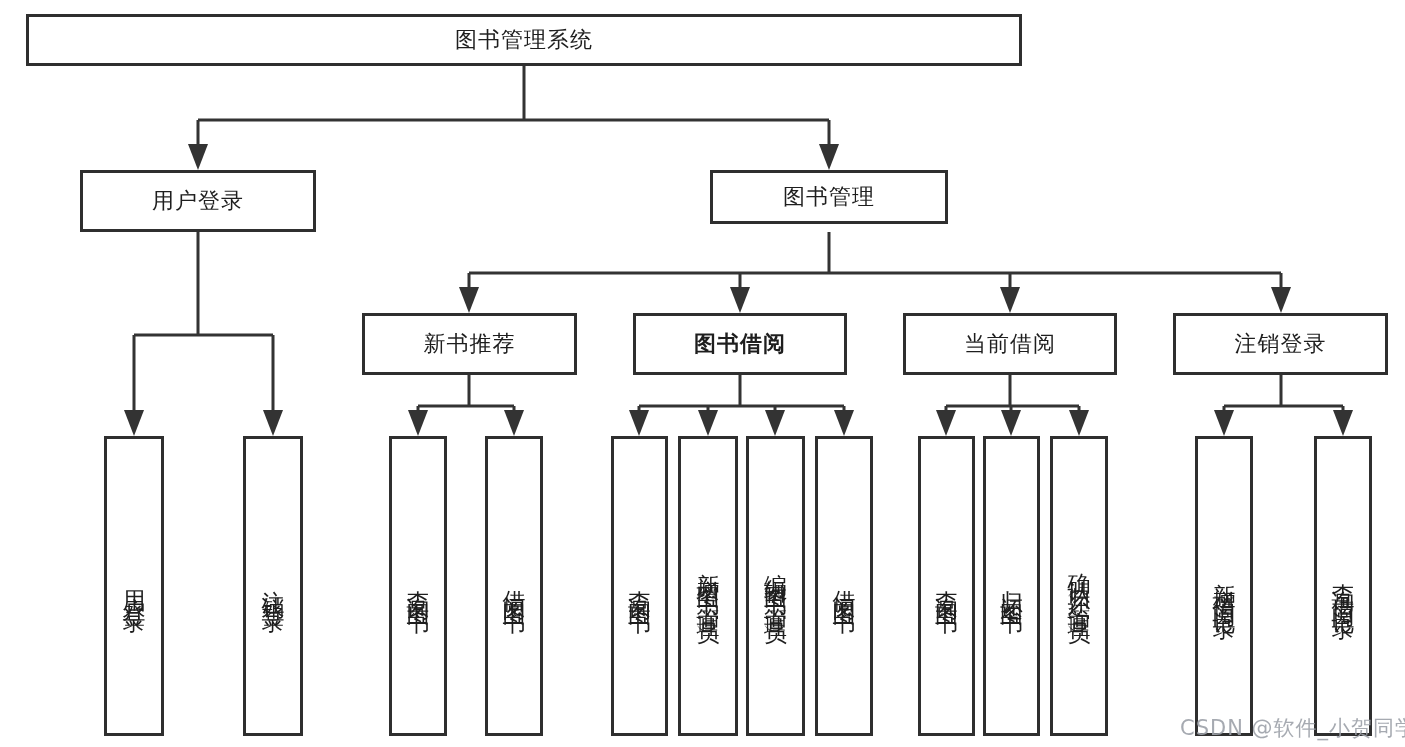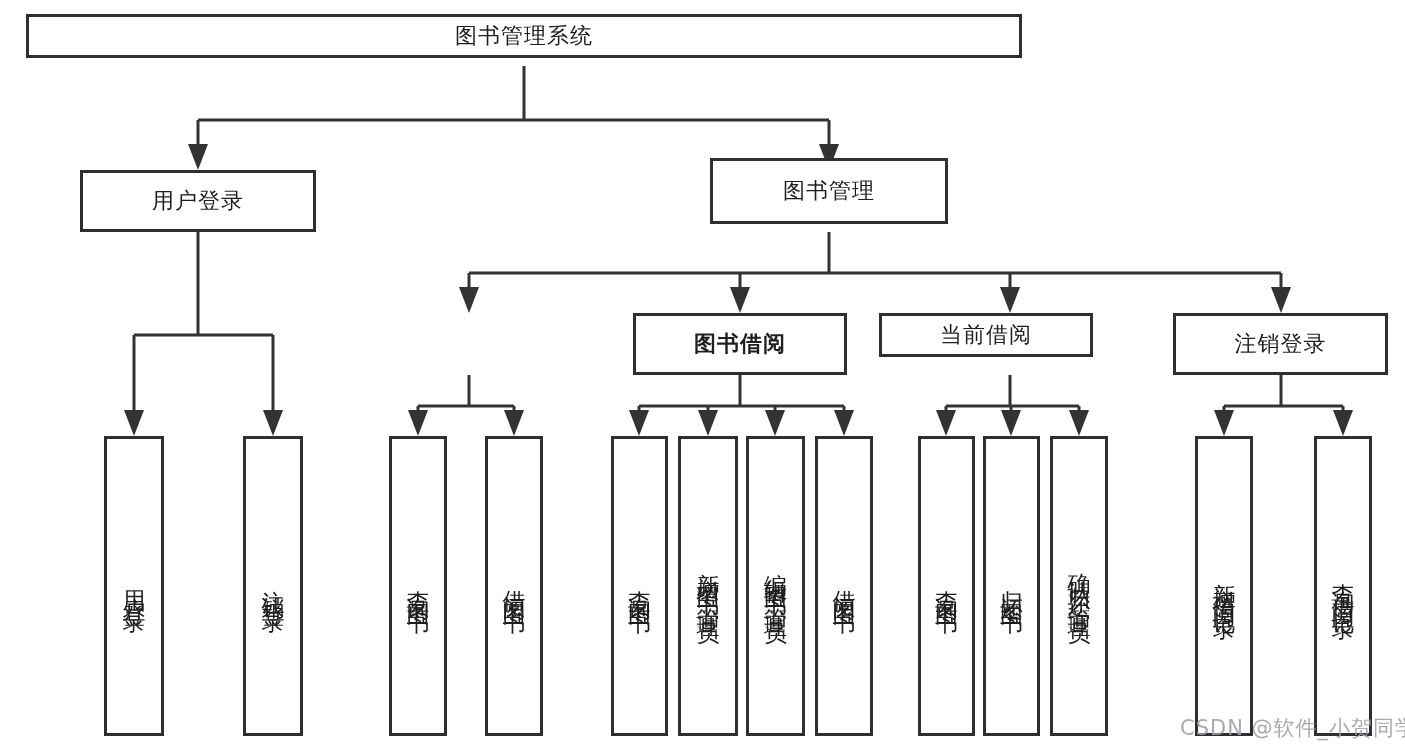--- a/index.html
+++ b/index.html
@@ -5,26 +5,26 @@
   html,body{margin:0;padding:0;background:#ffffff;}
   body{font-family:"DejaVu Sans","Liberation Sans",sans-serif;}
   #stage{position:relative;width:1405px;height:747px;background:#ffffff;overflow:hidden;}
   #connectors{position:absolute;left:0;top:0;width:1405px;height:747px;z-index:1;}
   .node{position:absolute;box-sizing:border-box;border:3px solid #2f2f2f;background:#ffffff;
         display:flex;align-items:center;justify-content:center;color:#1e1e1e;z-index:2;}
   .hnode{font-size:22px;letter-spacing:1px;white-space:nowrap;}
   .leaf span{writing-mode:vertical-rl;text-orientation:mixed;font-size:23px;
              letter-spacing:7px;line-height:1;color:#1e1e1e;}
   
-  .n-root        {left:26px;  top:14px;  width:996px; height:44px;}
+  .n-root        {left:26px;  top:14px;  width:996px; height:52px;}
   .n-user-login  {left:80px;  top:170px; width:236px; height:62px;}
-  .n-book-mgmt   {left:710px; top:158px; width:238px; height:66px;}
+  .n-book-mgmt   {left:710px; top:170px; width:238px; height:54px;}
   .n-new-book    {left:362px; top:313px; width:215px; height:62px;}
   .n-book-borrow {left:633px; top:313px; width:214px; height:62px;font-weight:bold;}
-  .n-cur-borrow  {left:879px; top:313px; width:214px; height:44px;}
+  .n-cur-borrow  {left:903px; top:313px; width:214px; height:62px;}
   .n-borrow-rec  {left:1173px;top:313px; width:215px; height:62px;}
   
   .n-a1{left:104px;top:436px;width:60px;height:300px;}
   .n-a2{left:243px;top:436px;width:60px;height:300px;}
   .n-b1{left:389px;top:436px;width:58px;height:300px;}
   .n-b2{left:485px;top:436px;width:58px;height:300px;}
   .n-c1{left:611px;top:436px;width:57px;height:300px;}
   .n-c2{left:678px;top:436px;width:60px;height:300px;}
   .n-c3{left:746px;top:436px;width:59px;height:300px;}
   .n-c4{left:815px;top:436px;width:58px;height:300px;}
@@ -79,20 +79,21 @@
       <polygon points="1214,410 1234,410 1224,436"></polygon>
       <polygon points="1333,410 1353,410 1343,436"></polygon>
     </g>
   </svg>
 
   <div class="node hnode n-root">图书管理系统</div>
 
   <div class="node hnode n-user-login">用户登录</div>
   <div class="node hnode n-book-mgmt">图书管理</div>
 
+  <div class="node hnode n-new-book">新书推荐</div>
   <div class="node hnode n-book-borrow">图书借阅</div>
   <div class="node hnode n-cur-borrow">当前借阅</div>
   <div class="node hnode n-borrow-rec">注销登录</div>
 
   <div class="node leaf n-a1">
     <span>用户登录</span>
   </div>
   <div class="node leaf n-a2">
     <span>注销登录</span>
   </div>

